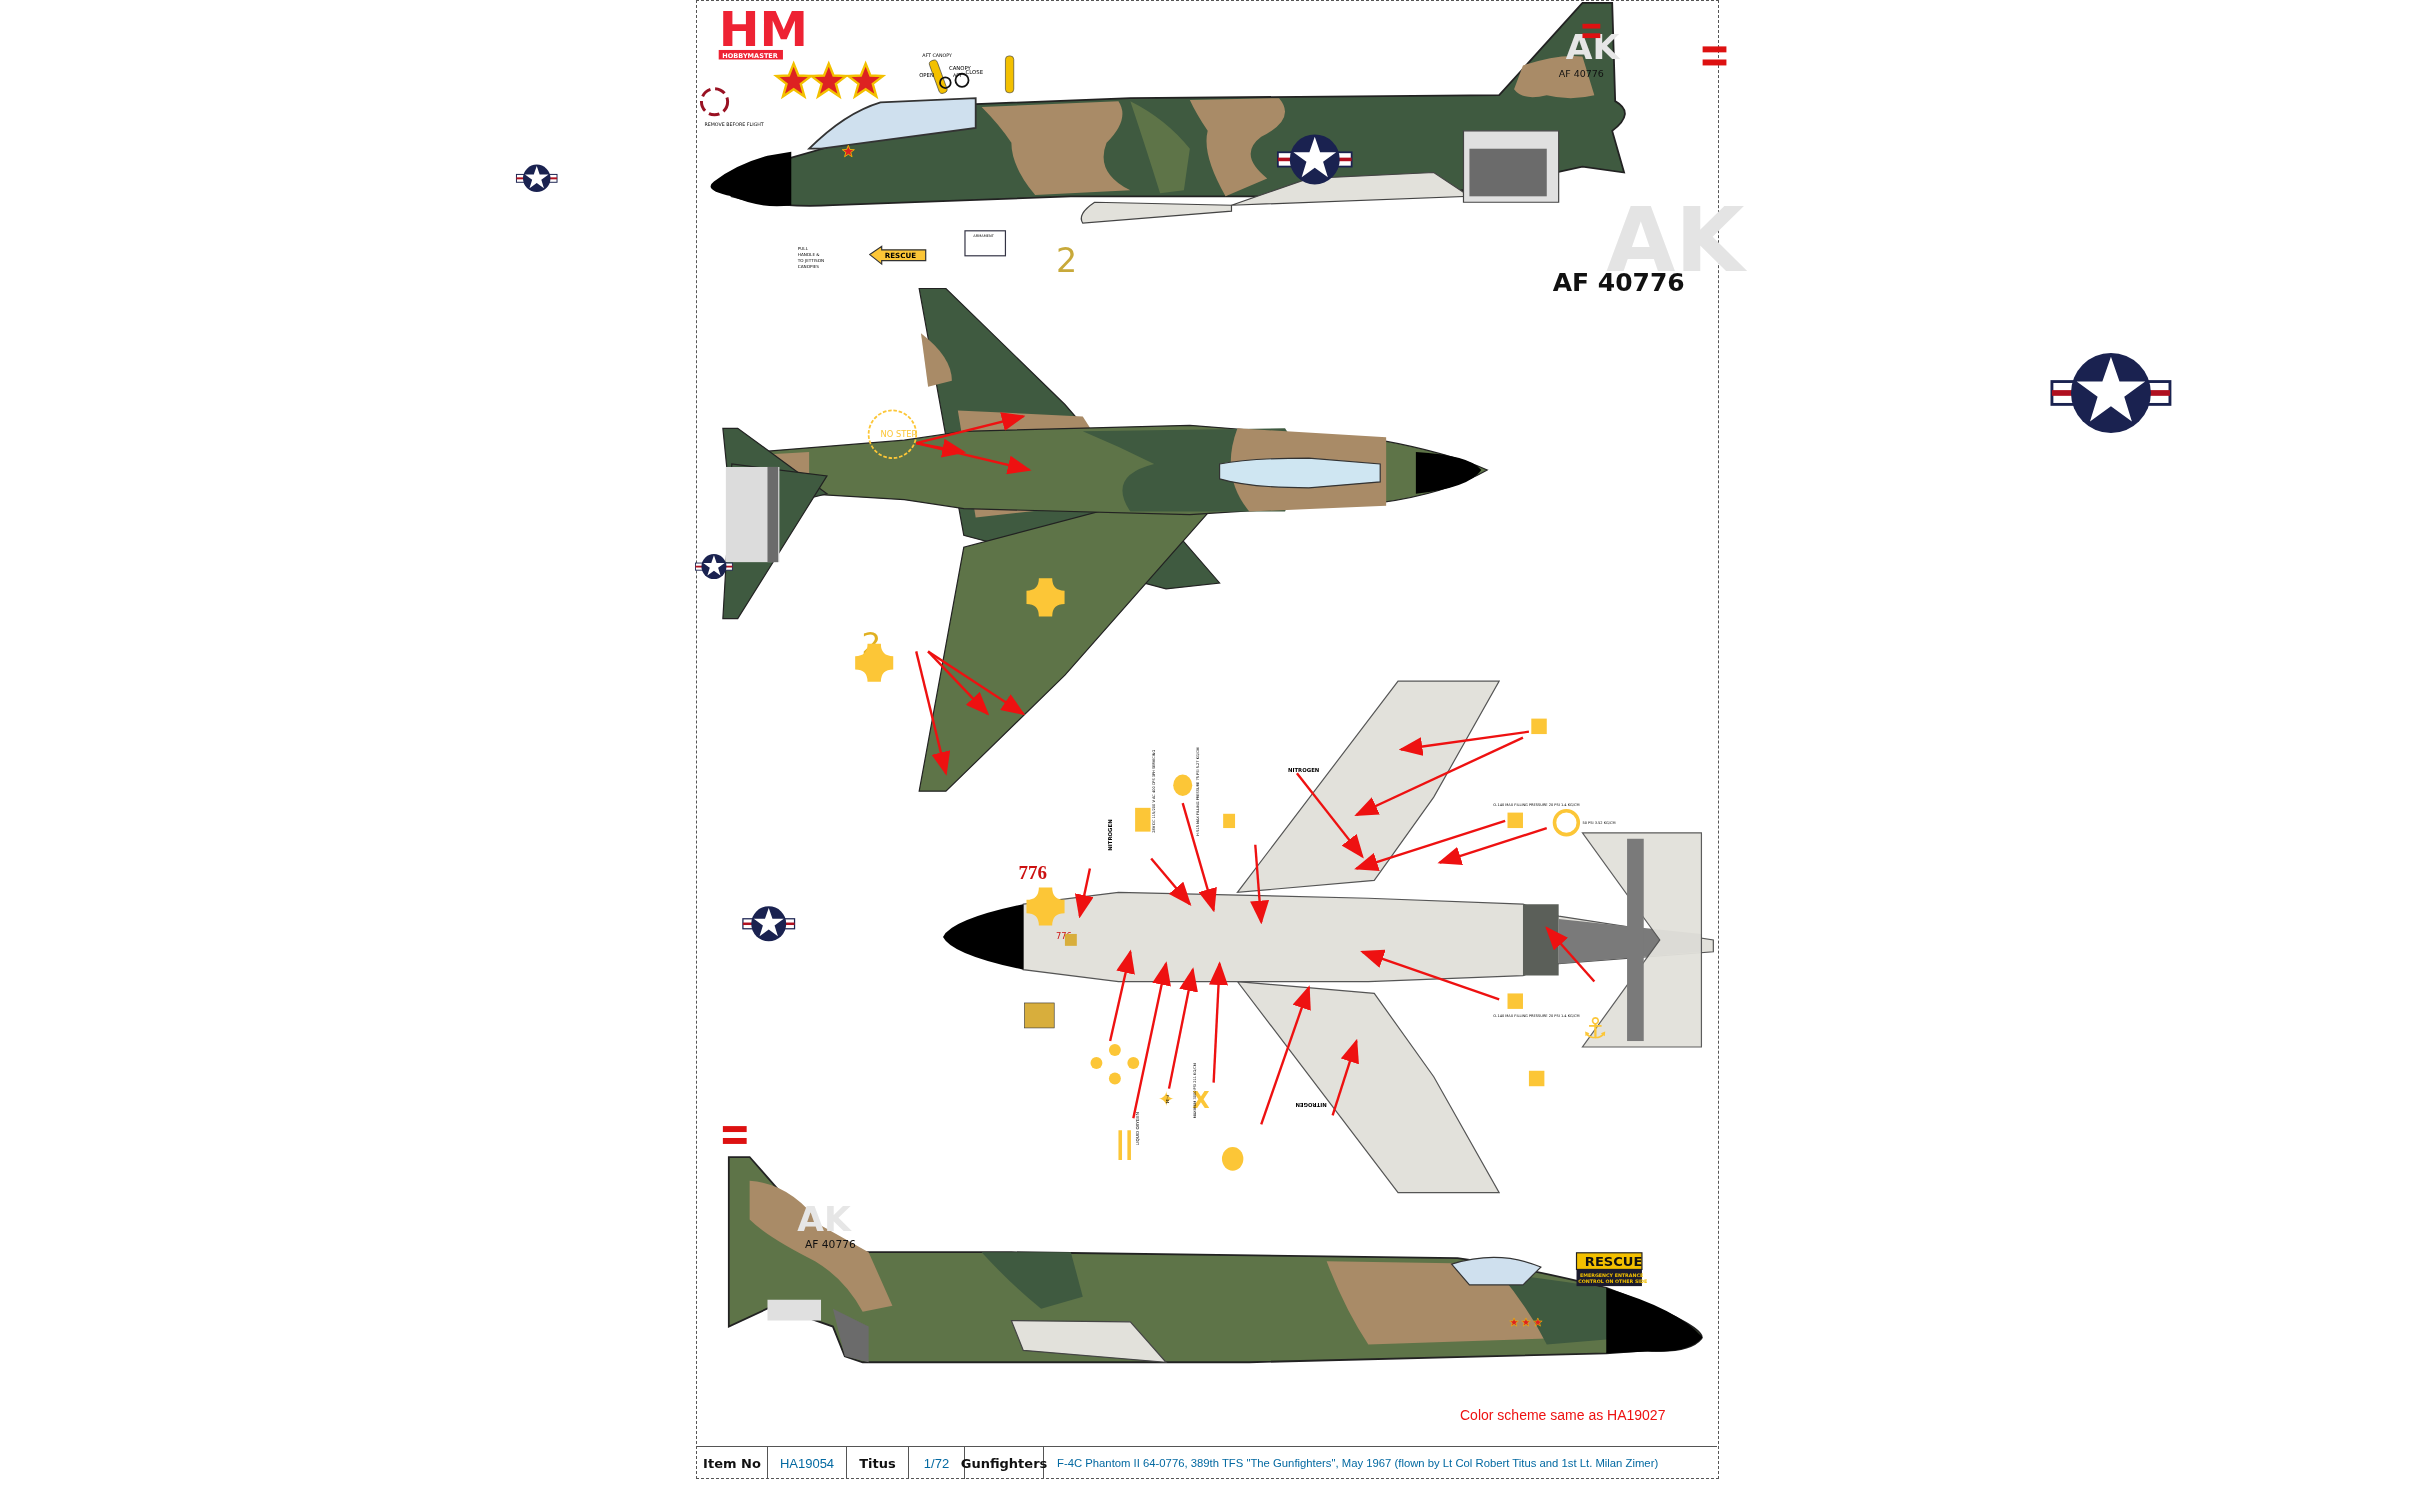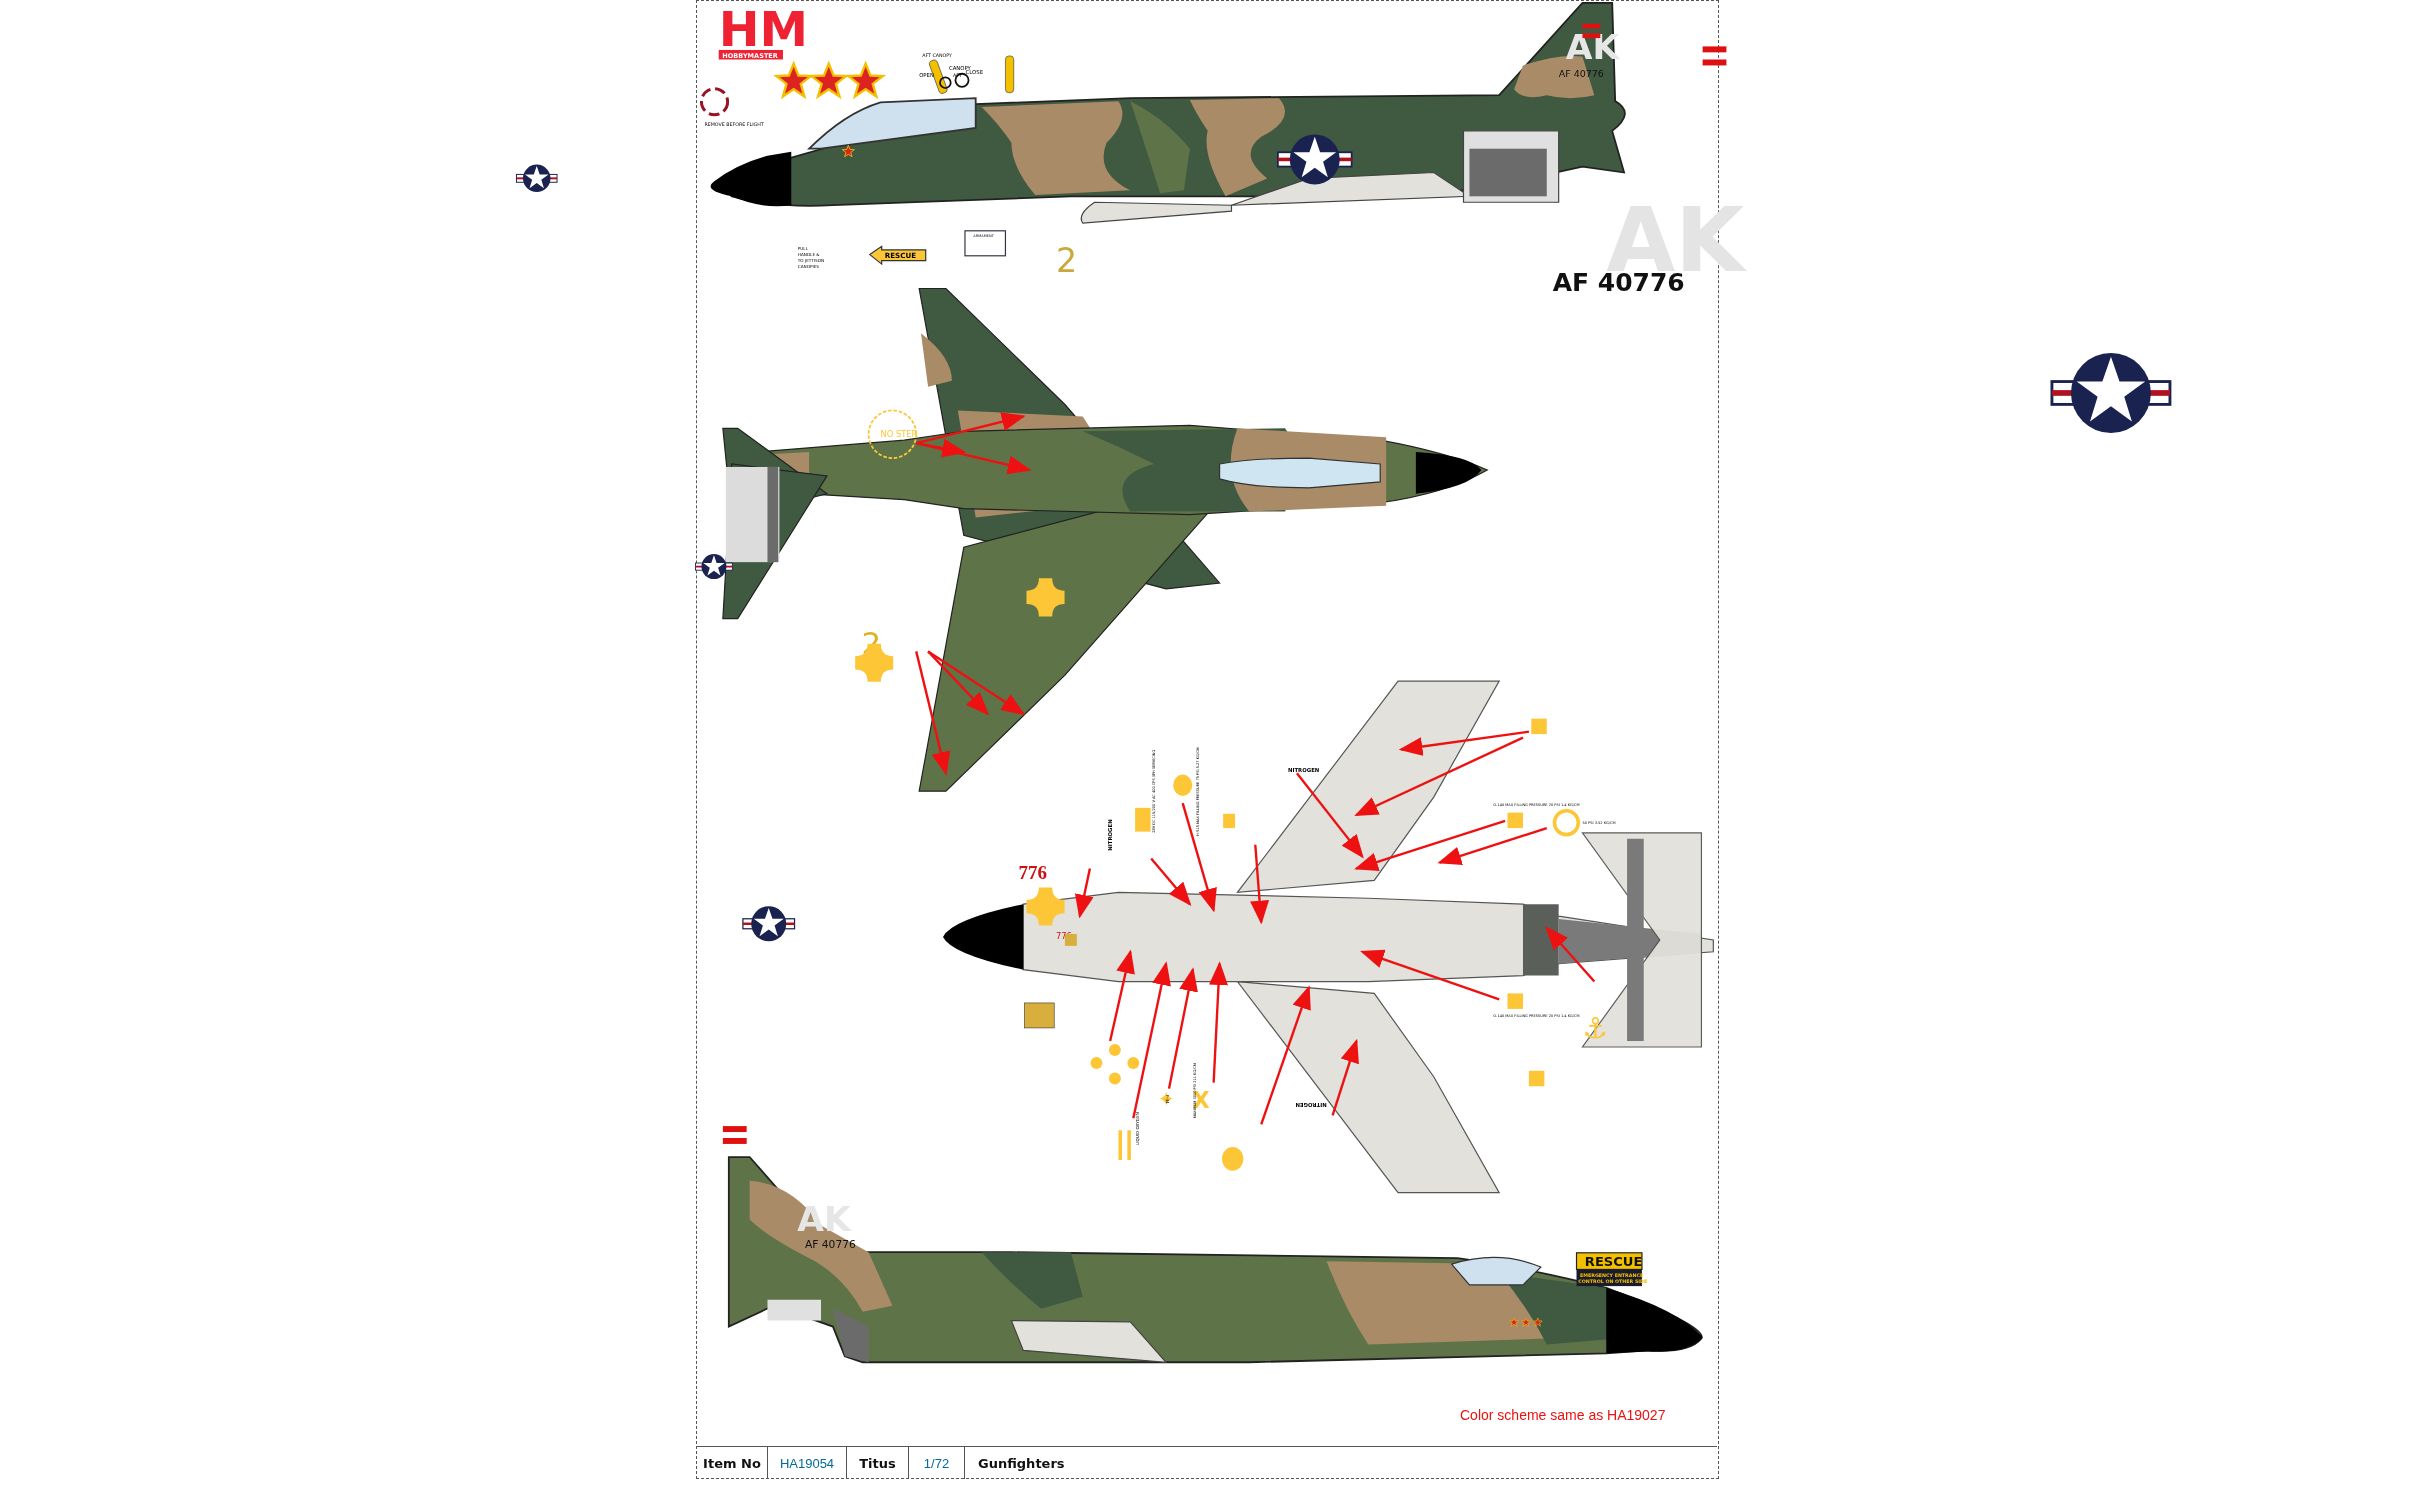--- a/index.html
+++ b/index.html
@@ -1,21 +1,21 @@
 <!DOCTYPE html>
 <html style="font-size:9.5px"><head>
 <meta charset="utf-8">
 <style>
   html, body { margin:0; padding:0; background:#ffffff; }
   body { width:2413px; height:1508px; position:relative; overflow:hidden; font-family:"Liberation Sans", sans-serif; }
   #sheet { position:absolute; left:696px; top:0; width:1023px; height:1479px; border-left:1.8px dashed #555; border-right:1.8px dashed #555; border-bottom:1.8px dashed #555; border-top:1.8px dashed #555; box-sizing:border-box; }
   svg#art { position:absolute; left:0; top:0; width:2413px; height:1508px; }
   .txt { position:absolute; white-space:nowrap; }
   #note { left:1460px; top:1407px; color:#ee1111; font-size:14px; font-family:"Liberation Sans", sans-serif; }
-  #infotable { position:absolute; left:697px; top:1446px; width:1020px; height:33px; border-top:1.8px solid #555; display:flex; box-sizing:border-box; font-size:13px; }
+  #infotable { position:absolute; left:697px; top:1446px; width:1020px; height:33px; border-top:1.8px solid #555; display:flex; box-sizing:border-box; font-size:13px;justify-content:space-between; }
   #infotable .cell { display:flex; align-items:center; justify-content:center; border-right:1.2px solid #555; height:100%; box-sizing:border-box; }
   #infotable .cell:last-child { border-right:none; justify-content:flex-start; padding-left:13px; }
   #infotable .lbl { color:#111; font-weight:bold; font-family:"DejaVu Sans", sans-serif; }
   #infotable .val { color:#0369a1; font-family:"Liberation Sans", sans-serif; }
   .svgtext { font-family:"DejaVu Sans", sans-serif; }
 </style>
 </head>
 <body>
 
 <div id="sheet"></div>
@@ -242,14 +242,15 @@
 </svg>
 
 <div id="note" class="txt">Color scheme same as HA19027</div>
 
 <div id="infotable">
   <div class="cell lbl" style="width:71px">Item No</div>
   <div class="cell val" style="width:79px">HA19054</div>
   <div class="cell lbl" style="width:62px">Titus</div>
   <div class="cell val" style="width:56px">1/72</div>
   <div class="cell lbl" style="width:79px">Gunfighters</div>
+  <div class="cell val" style="flex:1; font-size:11.3px">F-4C Phantom II 64-0776, 389th TFS "The Gunfighters", May 1967 (flown by Lt Col Robert Titus and 1st Lt. Milan Zimer)</div>
 </div>
 
 
 </body></html>

